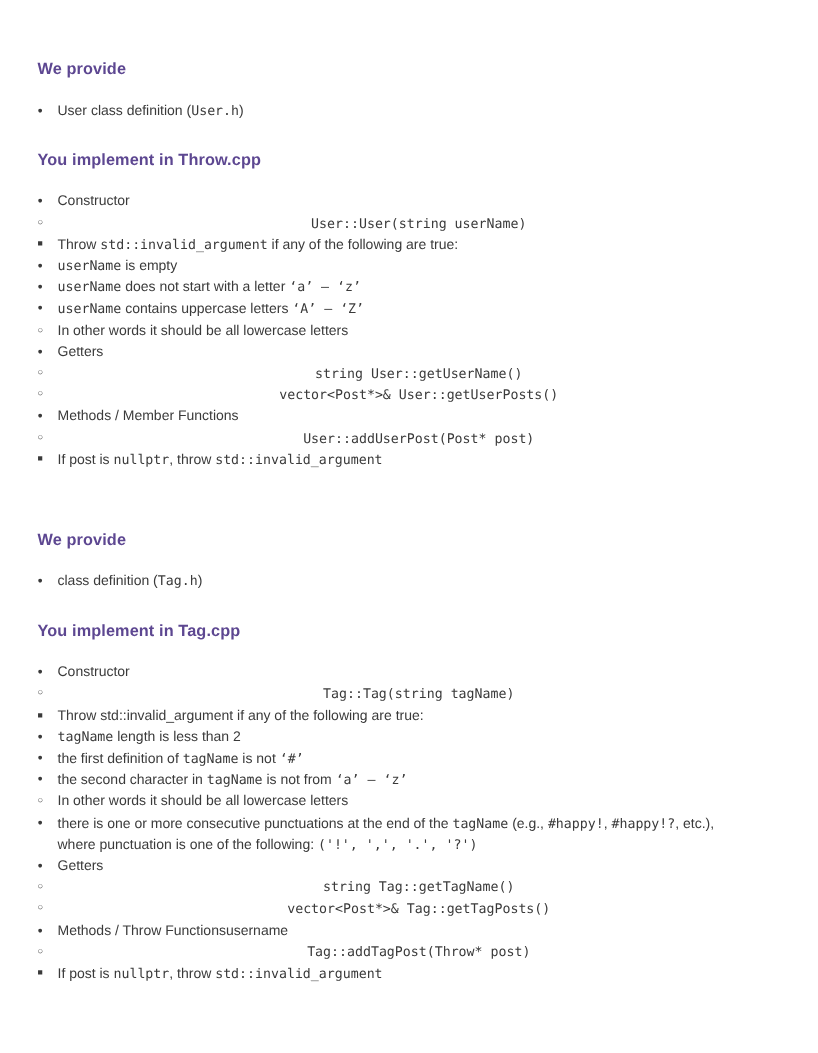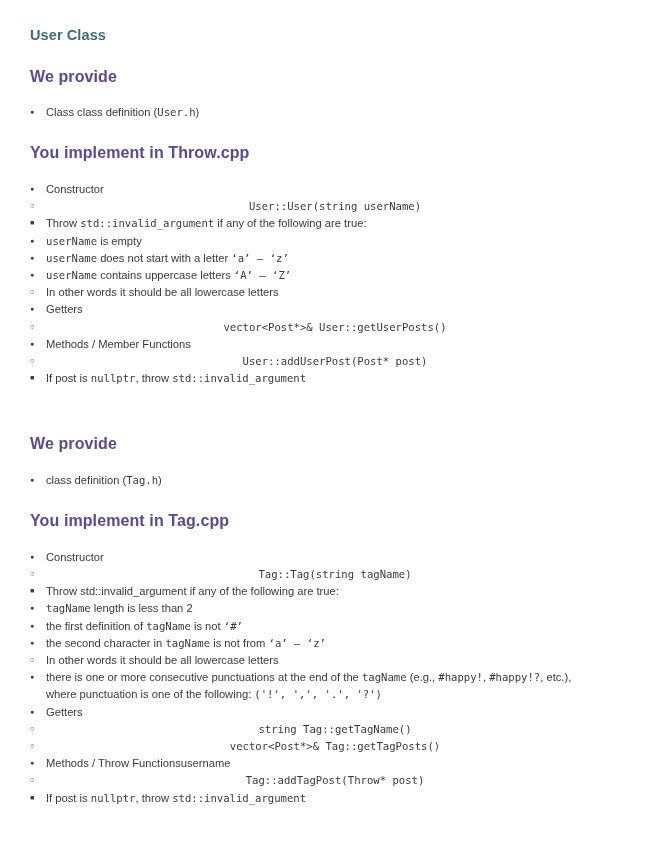--- a/index.html
+++ b/index.html
@@ -23,21 +23,21 @@
   h2.class-heading {
     font-size: 14.5px;
     font-weight: bold;
     color: #3d6b74;
     margin: 0 0 0 0;
     padding: 0;
     line-height: 1.35;
     letter-spacing: 0.1px;
   }
   h3.sub-heading {
-    font-size: 16px;
+    font-size: 13px;
     font-weight: bold;
     color: #5d4791;
     margin: 0;
     padding: 0;
     line-height: 1.35;
     letter-spacing: 0.1px;
   }
   .gap-after-class { height: 20px; }
   .gap-after-sub  { height: 17px; }
   .gap-before-sub { height: 21px; }
@@ -83,39 +83,39 @@
     font-size: 10.6px;
     color: #3a3a3a;
     white-space: pre;
   }
   li.item.wide { padding-right: 34px; }
 </style>
 </head>
 <body>
 
 <div id="doc">
-    <h2 class="class-heading">User Class</h2>
     <div class="gap-after-class"></div>
     <h3 class="sub-heading">We provide</h3>
     <div class="gap-after-sub"></div>
     <ul class="lvl">
-      <li class="item ind1"><span class="marker disc"></span><span class="txt"><span>Class class definition (</span><code class="mono">User.h</code><span>)</span></span></li>
+      <li class="item ind1"><span class="marker disc"></span><span class="txt"><span>User class definition (</span><code class="mono">User.h</code><span>)</span></span></li>
     </ul>
     <div class="gap-before-sub"></div>
     <h3 class="sub-heading">You implement in Throw.cpp</h3>
     <div class="gap-after-sub"></div>
     <ul class="lvl">
       <li class="item ind1"><span class="marker disc"></span><span class="txt"><span>Constructor</span></span></li>
       <li class="item ind2"><span class="marker circle"></span><span class="txt"><code class="mono">User::User(string userName)</code></span></li>
       <li class="item ind3"><span class="marker square"></span><span class="txt"><span>Throw </span><code class="mono">std::invalid_argument</code><span> if any of the following are true:</span></span></li>
       <li class="item ind4"><span class="marker disc"></span><span class="txt"><code class="mono">userName</code><span> is empty</span></span></li>
       <li class="item ind4"><span class="marker disc"></span><span class="txt"><code class="mono">userName</code><span> does not start with a letter </span><code class="mono">‘a’ – ‘z’</code></span></li>
       <li class="item ind4"><span class="marker disc"></span><span class="txt"><code class="mono">userName</code><span> contains uppercase letters </span><code class="mono">‘A’ – ‘Z’</code></span></li>
       <li class="item ind5"><span class="marker circle"></span><span class="txt"><span>In other words it should be all lowercase letters</span></span></li>
       <li class="item ind1"><span class="marker disc"></span><span class="txt"><span>Getters</span></span></li>
+      <li class="item ind2"><span class="marker circle"></span><span class="txt"><code class="mono">string User::getUserName()</code></span></li>
       <li class="item ind2"><span class="marker circle"></span><span class="txt"><code class="mono">vector&lt;Post*&gt;&amp; User::getUserPosts()</code></span></li>
       <li class="item ind1"><span class="marker disc"></span><span class="txt"><span>Methods / Member Functions</span></span></li>
       <li class="item ind2"><span class="marker circle"></span><span class="txt"><code class="mono">User::addUserPost(Post* post)</code></span></li>
       <li class="item ind3"><span class="marker square"></span><span class="txt"><span>If post is </span><code class="mono">nullptr</code><span>, throw </span><code class="mono">std::invalid_argument</code></span></li>
     </ul>
     <div class="gap-before-class"></div>
     <div class="gap-after-class"></div>
     <h3 class="sub-heading">We provide</h3>
     <div class="gap-after-sub"></div>
     <ul class="lvl">

